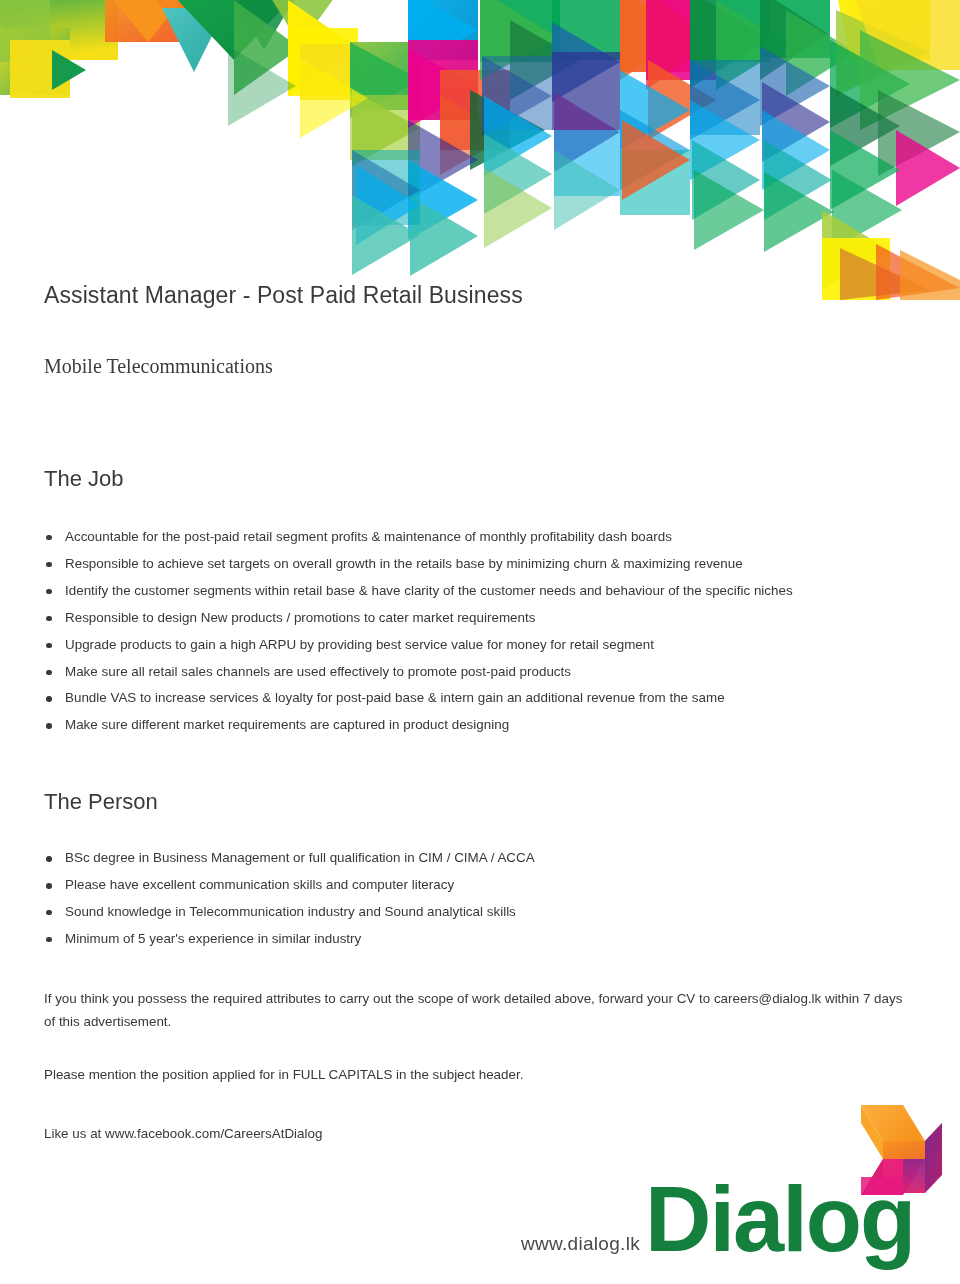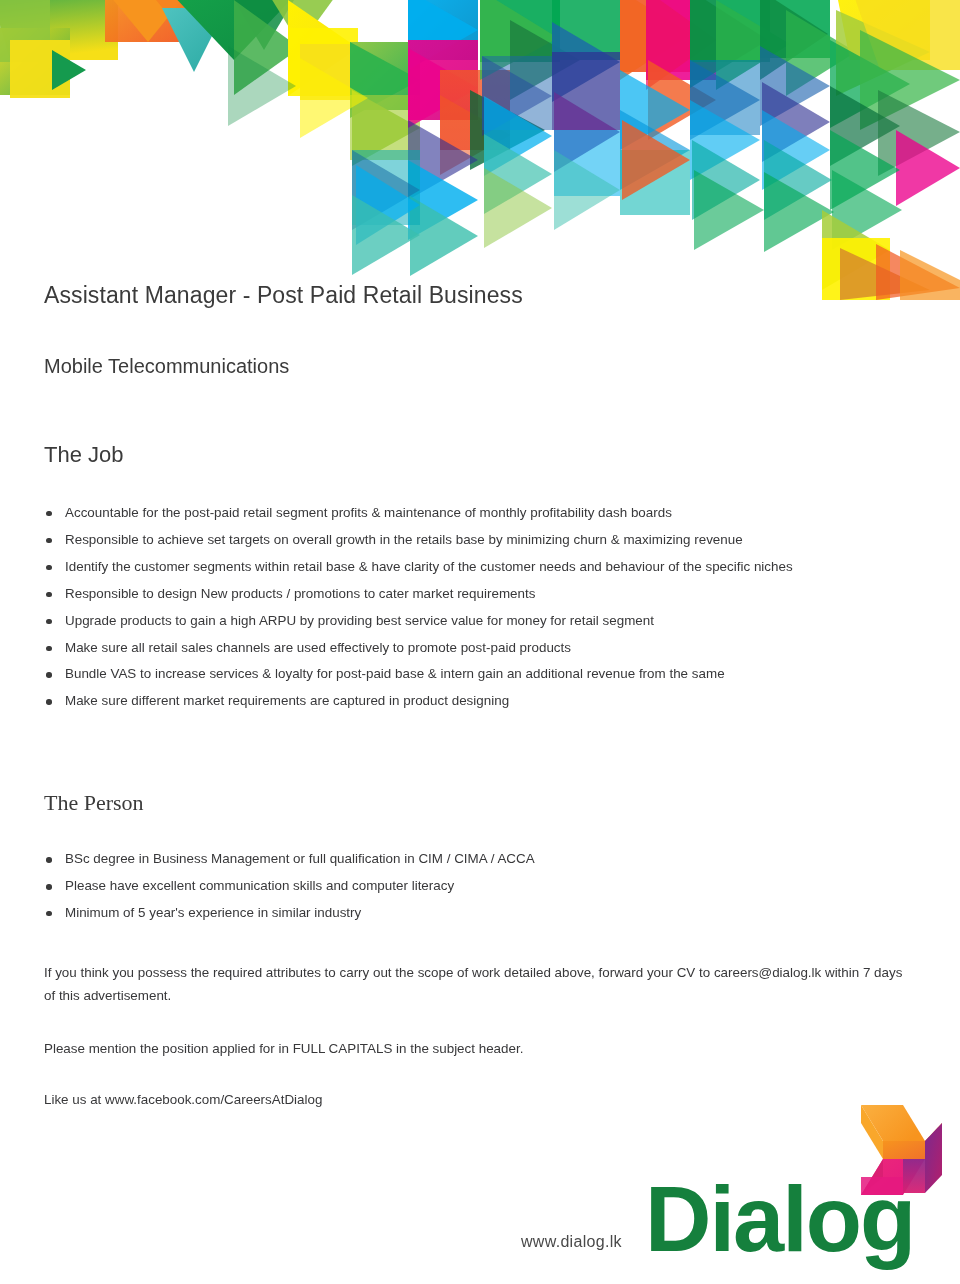--- a/index.html
+++ b/index.html
@@ -48,31 +48,32 @@
     margin: 0;
     line-height: 1.2;
   }
 
   .department {
     font-size: 20px;
     font-weight: 400;
     color: #3b3b3b;
     margin: 44px 0 0 0;
     line-height: 1.2;
+    font-family: Liberation Serif, serif;
   }
 
   .section-heading {
     font-size: 22px;
     font-weight: 400;
     color: #3b3b3b;
     margin: 0;
     line-height: 1.2;
   }
-  .section-heading.job-heading { margin-top: 64px; }
-  .section-heading.person-heading { margin-top: 82px; font-family: Liberation Serif, serif; }
+  .section-heading.job-heading { margin-top: 88px; }
+  .section-heading.person-heading { margin-top: 57px; }
 
   ul.bullets {
     list-style: none;
     margin: 0;
     padding: 0;
   }
   ul.job-bullets { margin-top: 38px; }
   ul.person-bullets { margin-top: 36px; }
 
   ul.bullets li {
@@ -97,35 +98,35 @@
 
   .para {
     font-size: 13.4px;
     color: #38383a;
     line-height: 1.72;
     margin: 0;
     max-width: 860px;
   }
   .para.apply { margin-top: 42px; }
   .para.subject { margin-top: 30px; }
-  .para.facebook { margin-top: 28px; }
+  .para.facebook { margin-top: 36px; }
 
   
   .logo-block {
     position: absolute;
     left: 0;
     top: 1085px;
     width: 960px;
     height: 199px;
   }
   .logo-site {
     position: absolute;
     left: 521px;
     top: 1233px;
-    font-size: 16px;
+    font-size: 19px;
     color: #4a4a4a;
     letter-spacing: 0.3px;
     font-weight: 400;
   }
   .logo-word {
     position: absolute;
     left: 645px;
     top: 1173px;
     font-size: 92px;
     font-weight: 700;
@@ -331,20 +332,21 @@
       <li>Make sure all retail sales channels are used effectively to promote post-paid products</li>
       <li>Bundle VAS to increase services &amp; loyalty for post-paid base &amp; intern gain an additional revenue from the same</li>
       <li>Make sure different market requirements are captured in product designing</li>
     </ul>
 
     <h3 class="section-heading person-heading">The Person</h3>
 
     <ul class="bullets person-bullets">
       <li>BSc degree in Business Management or full qualification in CIM / CIMA / ACCA</li>
       <li>Please have excellent communication skills and computer literacy</li>
+      <li>Sound knowledge in Telecommunication industry and Sound analytical skills</li>
       <li>Minimum of 5 year's experience in similar industry</li>
     </ul>
 
     <p class="para apply">If you think you possess the required attributes to carry out the scope of work detailed above, forward your CV to careers@dialog.lk within 7 days of this advertisement.</p>
 
     <p class="para subject">Please mention the position applied for in FULL CAPITALS in the subject header.</p>
 
     <p class="para facebook">Like us at www.facebook.com/CareersAtDialog</p>
 
   </div>

